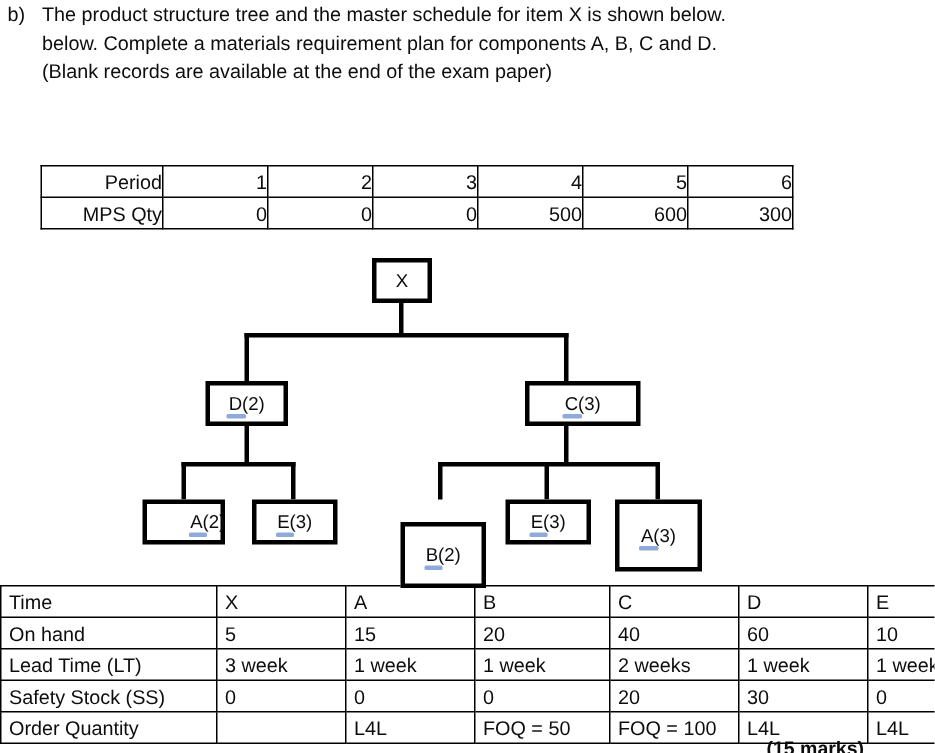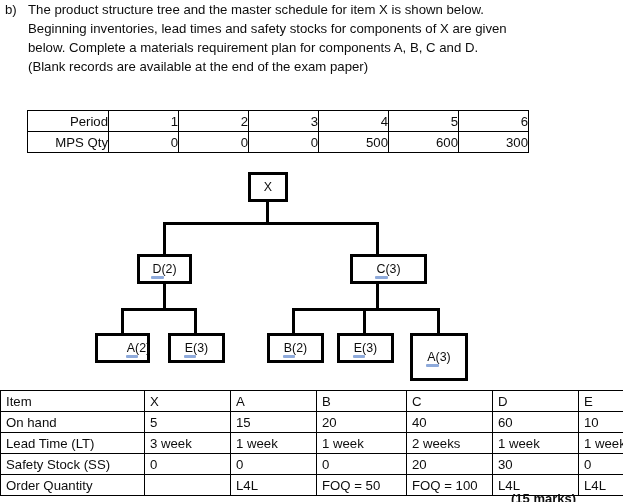--- a/index.html
+++ b/index.html
@@ -143,23 +143,20 @@
     white-space: nowrap;
   }
 </style>
 </head>
 <body>
 
 <div id="intro">
   <div class="intro-line">
     <span class="intro-marker">b)</span>
     <span>The product structure tree and the master schedule for item X is shown below.</span>
-  </div>
-  <div class="intro-line">
-    <span>Beginning inventories, lead times and safety stocks for components of X are given</span>
   </div>
   <div class="intro-line">
     <span>below.   Complete a materials requirement plan for components A, B, C and D.</span>
   </div>
   <div class="intro-line">
     <span>(Blank records are available at the end of the exam paper)</span>
   </div>
 </div>
 
 <table id="mps-table">
@@ -216,35 +213,35 @@
   <div class="edge-v" style="left:292px; top:148px; width:3px; height:25px;"></div>
   <div class="edge-v" style="left:363px; top:148px; width:3px; height:25px;"></div>
   <div class="edge-v" style="left:437px; top:148px; width:3px; height:25px;"></div>
 
   <div class="node" style="left:95px; top:173px; width:55px; height:30px;padding-left:32px;">
     <span class="node-label"><span class="sp">A</span><span>(2)</span></span>
   </div>
   <div class="node" style="left:168px; top:173px; width:57px; height:30px;">
     <span class="node-label"><span class="sp">E</span><span>(3)</span></span>
   </div>
-  <div class="node" style="left:267px; top:173px; width:57px; height:30px;align-items:center;">
+  <div class="node" style="left:267px; top:188px; width:57px; height:44px;align-items:center;">
     <span class="node-label"><span class="sp">B</span><span>(2)</span></span>
   </div>
   <div class="node" style="left:337px; top:173px; width:57px; height:30px;">
     <span class="node-label"><span class="sp">E</span><span>(3)</span></span>
   </div>
   <div class="node" style="left:410px; top:173px; width:58px; height:48px;">
     <span class="node-label"><span class="sp">A</span><span>(3)</span></span>
   </div>
 </div>
 
 <table id="item-table">
   <tbody>
       <tr>
-    <td class="col-label">Item</td>
+    <td class="col-label">Time</td>
     <td class="col-x">X</td>
     <td class="col-a">A</td>
     <td class="col-b">B</td>
     <td class="col-c">C</td>
     <td class="col-d">D</td>
     <td class="col-e">E</td>
   </tr>
   <tr>
     <td class="col-label">On hand</td>
     <td class="col-x">5</td>

